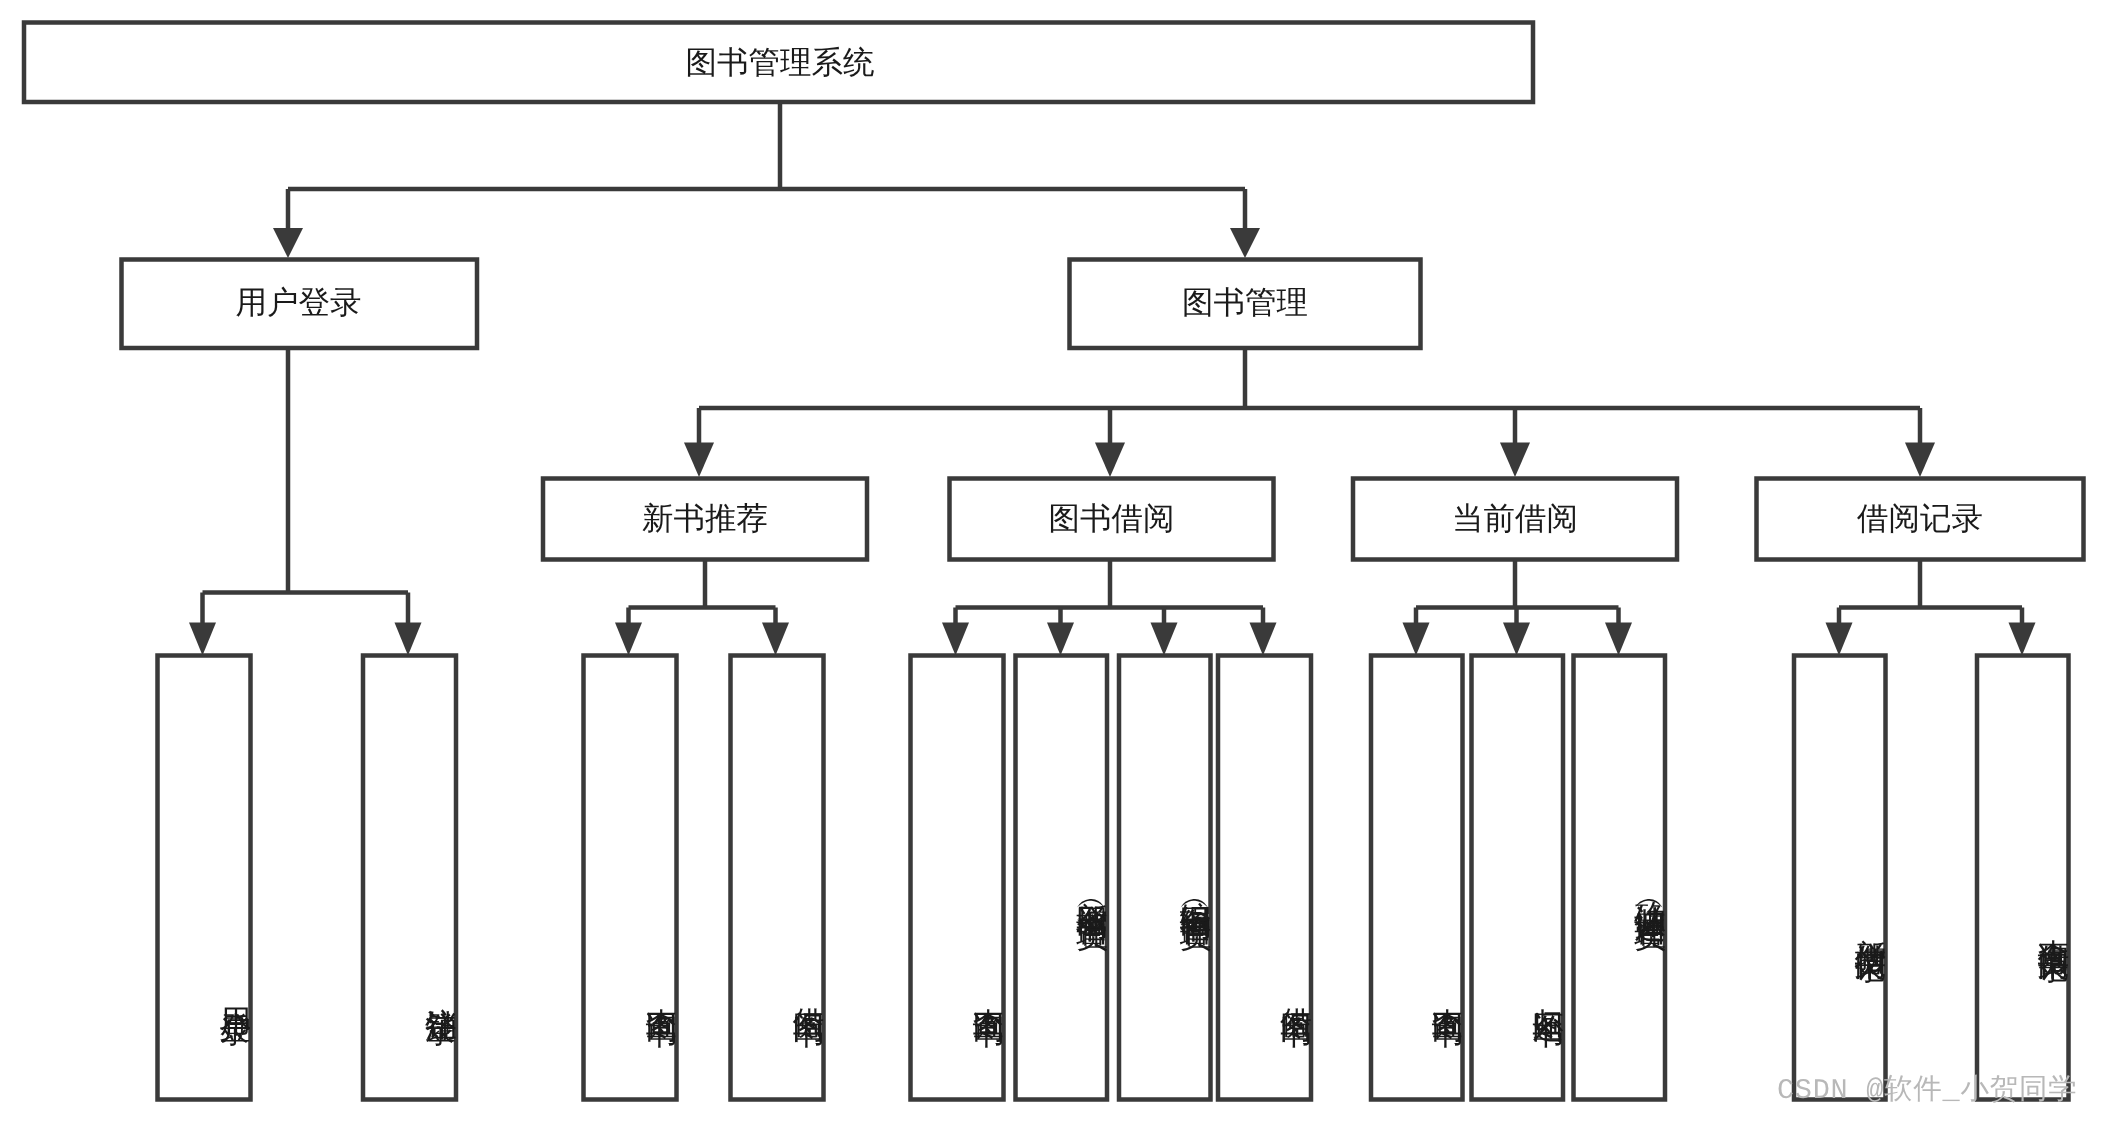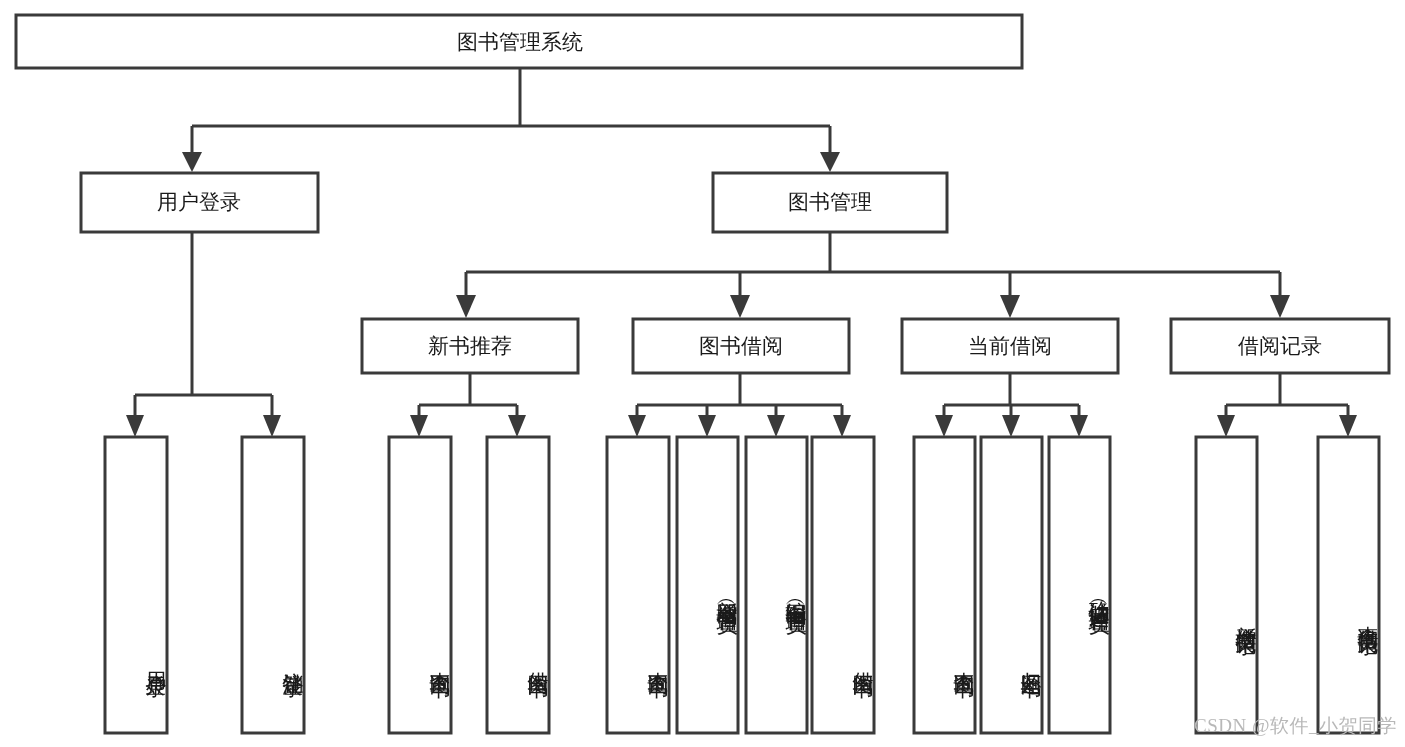--- a/index.html
+++ b/index.html
@@ -59,23 +59,23 @@
     letter-spacing: 2px;
     color: #1a1a1a;
     white-space: nowrap;
     display: flex;
     align-items: flex-start;
     justify-content: center;
     pointer-events: none;
   }
   .watermark {
     position: absolute;
-    right: 8px;
+    right: 20px;
     bottom: 6px;
-    font-family: Liberation Serif, serif;
+    font-family: Liberation Mono, monospace;
     font-size: 19px;
     color: #b8b8b8;
     letter-spacing: 0.5px;
     white-space: nowrap;
   }
 </style>
 </head>
 <body>
 
 <div id="diagram-root">

